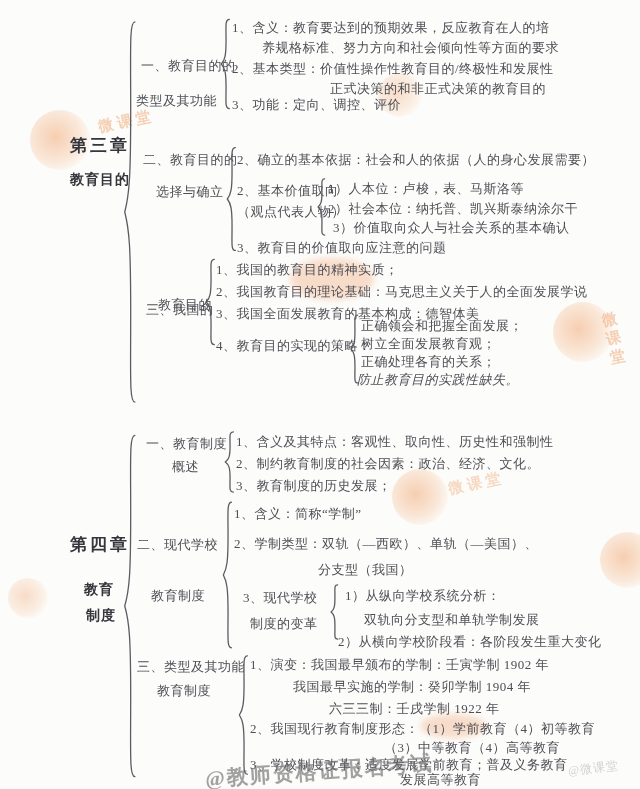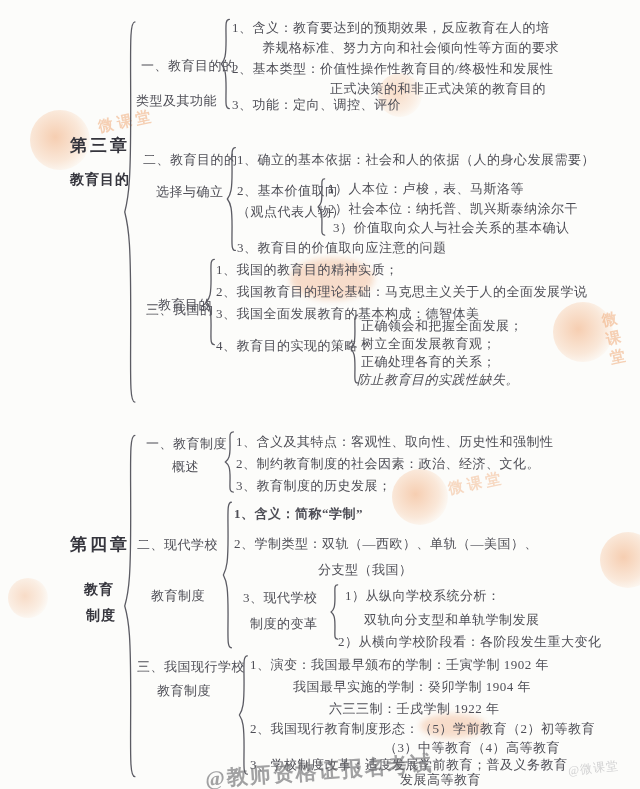--- a/index.html
+++ b/index.html
@@ -77,21 +77,21 @@
   <span class="t" style="left:330px;top:81px;">正式决策的和非正式决策的教育目的</span>
   <span class="t" style="left:232px;top:97px;">3、功能：定向、调控、评价</span>
 
   <span class="t" style="left:143px;top:152px;">二、教育目的的</span>
   <span class="t" style="left:156px;top:184px;">选择与确立</span>
   <div class="brace" style="left:226px;top:146px;width:11px;height:106px;">
       <svg viewBox="0 0 20 100" preserveAspectRatio="none">
         <path d="M17,1.5 C9,1.5 11,8 11,24 C11,41 9,45.5 2.5,50 C9,54.5 11,59 11,76 C11,92 9,98.5 17,98.5" fill="none" stroke="#5b5b63" stroke-width="1.3" vector-effect="non-scaling-stroke" stroke-linecap="round"></path>
       </svg>
     </div>
-  <span class="t" style="left:237px;top:152px;">1、确立的基本依据：社会和人的依据（人的身心发展需要）</span>
+  <span class="t" style="left:237px;top:152px;">2、确立的基本依据：社会和人的依据（人的身心发展需要）</span>
   <span class="t" style="left:237px;top:183px;">2、基本价值取向</span>
   <span class="t" style="left:237px;top:204px;">（观点代表人物）</span>
   <div class="brace" style="left:317px;top:178px;width:9px;height:58px;">
       <svg viewBox="0 0 20 100" preserveAspectRatio="none">
         <path d="M17,1.5 C9,1.5 11,8 11,24 C11,41 9,45.5 2.5,50 C9,54.5 11,59 11,76 C11,92 9,98.5 17,98.5" fill="none" stroke="#5b5b63" stroke-width="1.3" vector-effect="non-scaling-stroke" stroke-linecap="round"></path>
       </svg>
     </div>
   <span class="t" style="left:328px;top:181px;">1）人本位：卢梭，表、马斯洛等</span>
   <span class="t" style="left:328px;top:201px;">2）社会本位：纳托普、凯兴斯泰纳涂尔干</span>
   <span class="t" style="left:333px;top:220px;">3）价值取向众人与社会关系的基本确认</span>
@@ -138,45 +138,45 @@
   <span class="t" style="left:236px;top:456px;">2、制约教育制度的社会因素：政治、经济、文化。</span>
   <span class="t" style="left:236px;top:478px;">3、教育制度的历史发展；</span>
 
   <span class="t" style="left:137px;top:537px;">二、现代学校</span>
   <span class="t" style="left:151px;top:588px;">教育制度</span>
   <div class="brace" style="left:222px;top:500px;width:11px;height:150px;">
       <svg viewBox="0 0 20 100" preserveAspectRatio="none">
         <path d="M17,1.5 C9,1.5 11,8 11,24 C11,41 9,45.5 2.5,50 C9,54.5 11,59 11,76 C11,92 9,98.5 17,98.5" fill="none" stroke="#5b5b63" stroke-width="1.3" vector-effect="non-scaling-stroke" stroke-linecap="round"></path>
       </svg>
     </div>
-  <span class="t" style="left:234px;top:506px;font-weight:bold;">1、含义：简称“学制”</span>
+  <span class="t" style="left:234px;top:506px;">1、含义：简称“学制”</span>
   <span class="t" style="left:234px;top:536px;">2、学制类型：双轨（—西欧）、单轨（—美国）、</span>
   <span class="t" style="left:318px;top:562px;">分支型（我国）</span>
   <span class="t" style="left:243px;top:590px;">3、现代学校</span>
   <span class="t" style="left:250px;top:616px;">制度的变革</span>
   <div class="brace" style="left:330px;top:584px;width:9px;height:56px;">
       <svg viewBox="0 0 20 100" preserveAspectRatio="none">
         <path d="M17,1.5 C9,1.5 11,8 11,24 C11,41 9,45.5 2.5,50 C9,54.5 11,59 11,76 C11,92 9,98.5 17,98.5" fill="none" stroke="#5b5b63" stroke-width="1.3" vector-effect="non-scaling-stroke" stroke-linecap="round"></path>
       </svg>
     </div>
   <span class="t" style="left:345px;top:588px;">1）从纵向学校系统分析：</span>
   <span class="t" style="left:364px;top:612px;">双轨向分支型和单轨学制发展</span>
   <span class="t" style="left:338px;top:634px;">2）从横向学校阶段看：各阶段发生重大变化</span>
 
-  <span class="t" style="left:137px;top:659px;">三、我国现行学校</span>
+  <span class="t" style="left:137px;top:659px;">三、类型及其功能</span>
   <span class="t" style="left:157px;top:683px;">教育制度</span>
   <div class="brace" style="left:238px;top:654px;width:11px;height:122px;">
       <svg viewBox="0 0 20 100" preserveAspectRatio="none">
         <path d="M17,1.5 C9,1.5 11,8 11,24 C11,41 9,45.5 2.5,50 C9,54.5 11,59 11,76 C11,92 9,98.5 17,98.5" fill="none" stroke="#5b5b63" stroke-width="1.3" vector-effect="non-scaling-stroke" stroke-linecap="round"></path>
       </svg>
     </div>
   <span class="t" style="left:250px;top:657px;">1、演变：我国最早颁布的学制：壬寅学制 1902 年</span>
   <span class="t" style="left:293px;top:679px;">我国最早实施的学制：癸卯学制 1904 年</span>
   <span class="t" style="left:329px;top:701px;">六三三制：壬戌学制 1922 年</span>
-  <span class="t" style="left:250px;top:721px;">2、我国现行教育制度形态：（5）学前教育（2）初等教育</span>
+  <span class="t" style="left:250px;top:721px;">2、我国现行教育制度形态：（1）学前教育（4）初等教育</span>
   <span class="t" style="left:384px;top:740px;">（3）中等教育（4）高等教育</span>
   <span class="t" style="left:250px;top:757px;">3、学校制度改革：适度发展学前教育；普及义务教育</span>
   <span class="t" style="left:400px;top:772px;">发展高等教育</span>
 
   <div class="wm-bottom" style="left:205px;top:757px;">@教师资格证报名考试</div>
   <div class="wm-corner" style="left:568px;top:760px;">@微课堂</div>
 
 </div>
 
 </body></html>

